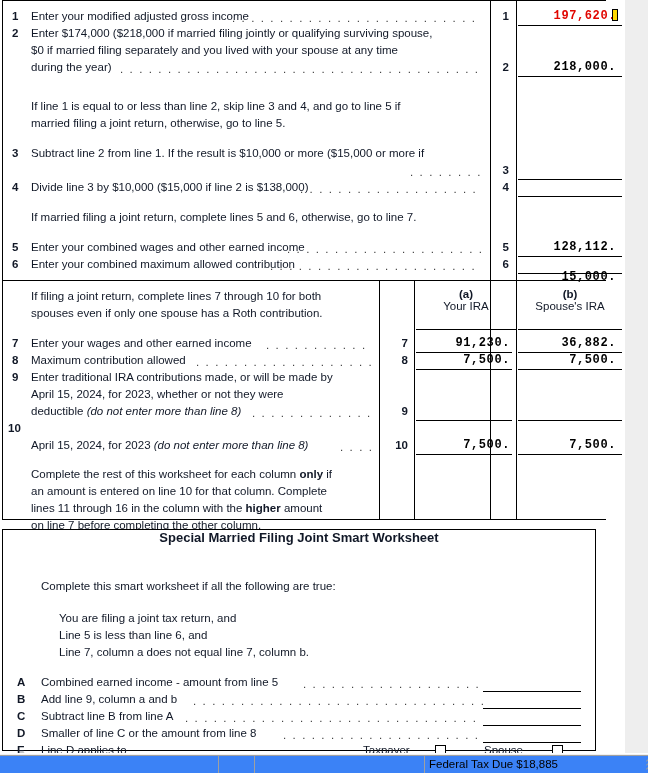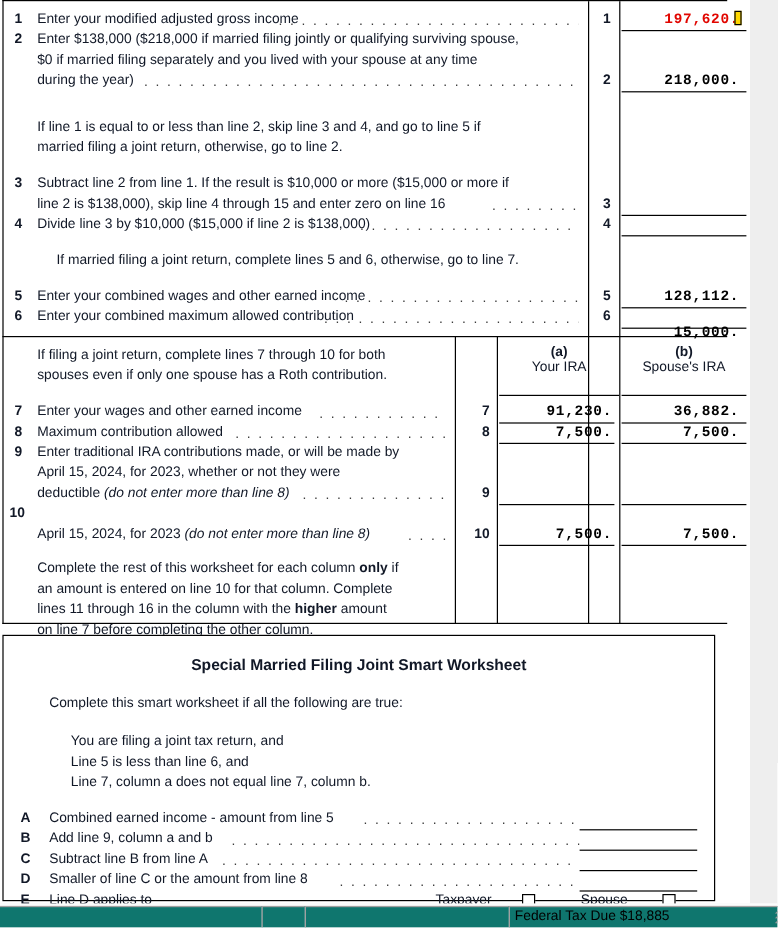--- a/index.html
+++ b/index.html
@@ -126,41 +126,41 @@
   .smartbox {
     position: absolute;
     left: 2px; top: 529px;
     width: 594px; height: 222px;
     border: 1px solid #000;
     background: #fff;
     box-sizing: border-box;
   }
   .smarttitle {
     position: absolute;
-    left: 0; top: 16px;
+    left: 0; top: 0;
     width: 592px;
     text-align: center;
     font-weight: bold;
     font-size: 13px;
   }
 
   
   .statusbar {
     position: absolute;
     left: 0; top: 753px;
     width: 648px; height: 20px;
     background: #f0f0f0;
     border-top: 1px solid #ffffff;
     box-sizing: border-box;
   }
   .sseg {
     position: absolute;
     top: 1px;
     height: 18px;
-    background: #0f766e;
+    background: #3b82f6;
     border-left: 1px solid #a0a0a0;
     border-top: 1px solid #a0a0a0;
     box-sizing: border-box;
   }
   .sseg.first { border-left: none; }
   .sseg span {
     position: absolute;
     left: 4px; top: 2px;
     font-size: 11.5px;
     color: #000;
@@ -206,47 +206,46 @@
 
     <div class="lineno" style="left:12px; top:10px;">1</div>
     <div class="ltext" style="left:31px; top:10px;">Enter your modified adjusted gross income</div>
     <div class="leader" style="left:232px; top:12px; width:250px;">. . . . . . . . . . . . . . . . . . . . . . . . . . . . . . . . . . . .</div>
     <div class="grid-num" style="left:495px; top:10px; width:14px;">1</div>
     <div class="ansval red" style="left:520px; top:9px; width:96px;">197,620.</div>
     <div class="cursor" style="left:612px; top:9px;"></div>
     <div class="ansline" style="left:518px; top:25px; width:104px;"></div>
 
     <div class="lineno" style="left:12px; top:27px;">2</div>
-    <div class="ltext" style="left:31px; top:27px;">Enter $138,000 ($218,000 if married filing jointly or qualifying surviving spouse,</div>
+    <div class="ltext" style="left:31px; top:27px;">Enter $174,000 ($218,000 if married filing jointly or qualifying surviving spouse,</div>
     <div class="ltext" style="left:31px; top:44px;">$0 if married filing separately and you lived with your spouse at any time</div>
     <div class="ltext" style="left:31px; top:61px;">during the year)</div>
     <div class="leader" style="left:120px; top:63px; width:362px;">. . . . . . . . . . . . . . . . . . . . . . . . . . . . . . . . . . . . . . . . . . . . . . . . . . . .</div>
     <div class="grid-num" style="left:495px; top:61px; width:14px;">2</div>
     <div class="ansval" style="left:520px; top:60px; width:96px;">218,000.</div>
     <div class="ansline" style="left:518px; top:76px; width:104px;"></div>
 
     <div class="ltext" style="left:31px; top:100px;">If line 1 is equal to or less than line 2, skip line 3 and 4, and go to line 5 if</div>
-    <div class="ltext" style="left:31px; top:117px;">married filing a joint return, otherwise, go to line 2.</div>
+    <div class="ltext" style="left:31px; top:117px;">married filing a joint return, otherwise, go to line 5.</div>
 
     <div class="lineno" style="left:12px; top:147px;">3</div>
     <div class="ltext" style="left:31px; top:147px;">Subtract line 2 from line 1. If the result is $10,000 or more ($15,000 or more if</div>
-    <div class="ltext" style="left:31px; top:164px;">line 2 is $138,000), skip line 4 through 15 and enter zero on line 16</div>
     <div class="leader" style="left:410px; top:166px; width:72px;">. . . . . . . . . . .</div>
     <div class="grid-num" style="left:495px; top:164px; width:14px;">3</div>
     <div class="ansval" style="left:520px; top:163px; width:96px;"></div>
     <div class="ansline" style="left:518px; top:179px; width:104px;"></div>
 
     <div class="lineno" style="left:12px; top:181px;">4</div>
     <div class="ltext" style="left:31px; top:181px;">Divide line 3 by $10,000 ($15,000 if line 2 is $138,000)</div>
     <div class="leader" style="left:300px; top:183px; width:182px;">. . . . . . . . . . . . . . . . . . . . . . . . .</div>
     <div class="grid-num" style="left:495px; top:181px; width:14px;">4</div>
     <div class="ansval" style="left:520px; top:180px; width:96px;"></div>
     <div class="ansline" style="left:518px; top:196px; width:104px;"></div>
 
-    <div class="ltext" style="left:47px; top:211px;">If married filing a joint return, complete lines 5 and 6, otherwise, go to line 7.</div>
+    <div class="ltext" style="left:31px; top:211px;">If married filing a joint return, complete lines 5 and 6, otherwise, go to line 7.</div>
 
     <div class="lineno" style="left:12px; top:241px;">5</div>
     <div class="ltext" style="left:31px; top:241px;">Enter your combined wages and other earned income</div>
     <div class="leader" style="left:287px; top:243px; width:195px;">. . . . . . . . . . . . . . . . . . . . . . . . . . .</div>
     <div class="grid-num" style="left:495px; top:241px; width:14px;">5</div>
     <div class="ansval" style="left:520px; top:240px; width:96px;">128,112.</div>
     <div class="ansline" style="left:518px; top:256px; width:104px;"></div>
 
     <div class="lineno" style="left:12px; top:258px;">6</div>
     <div class="ltext" style="left:31px; top:258px;">Enter your combined maximum allowed contribution</div>

